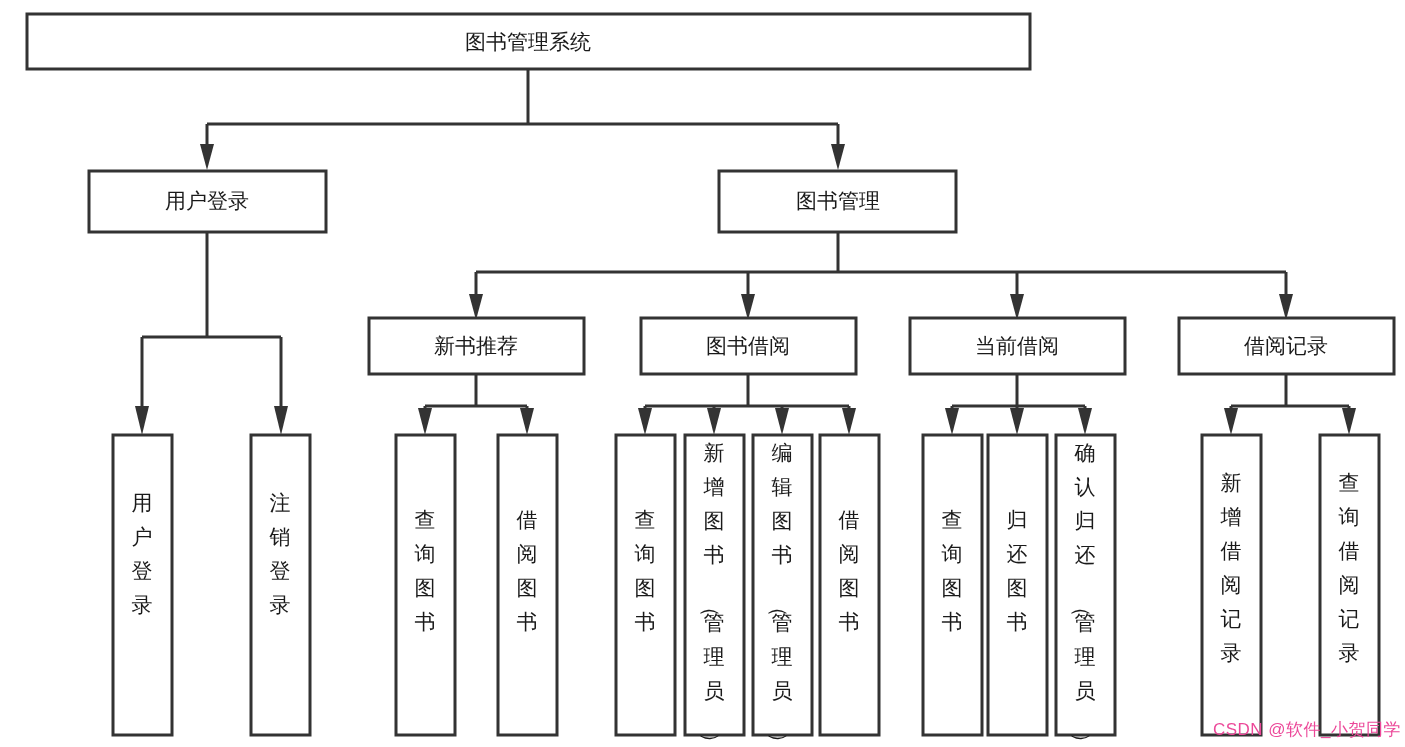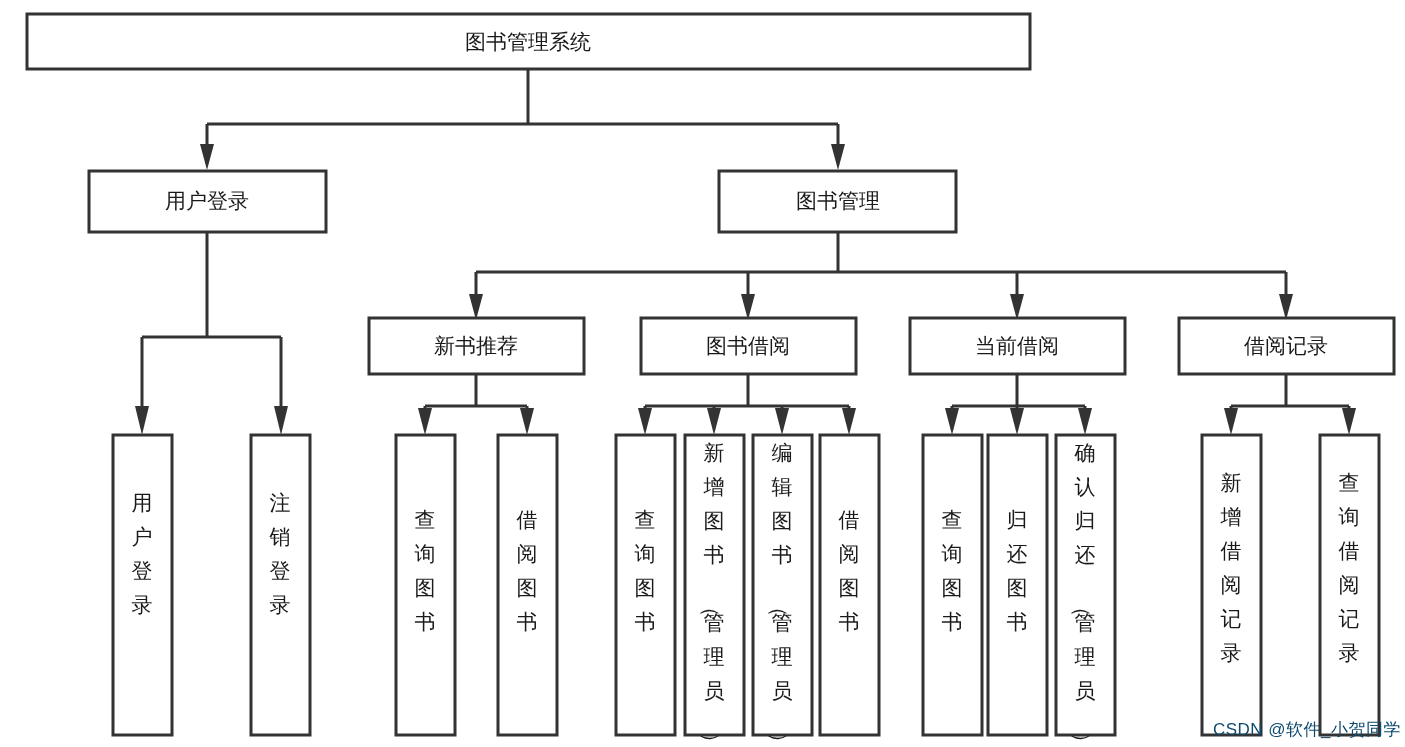--- a/index.html
+++ b/index.html
@@ -53,21 +53,21 @@
     font-size: 21px;
     fill: #1a1a1a;
     text-anchor: middle;
   }
   .watermark {
     position: absolute;
     right: 12px;
     bottom: 6px;
     font-family: "Liberation Sans", "DejaVu Sans", sans-serif;
     font-size: 17px;
-    color: #0c4a6e;
+    color: #ec4899;
     white-space: nowrap;
     letter-spacing: 0.5px;
     pointer-events: none;
   }
 </style>
 </head>
 <body>
 
 <div id="diagram-root">
 

